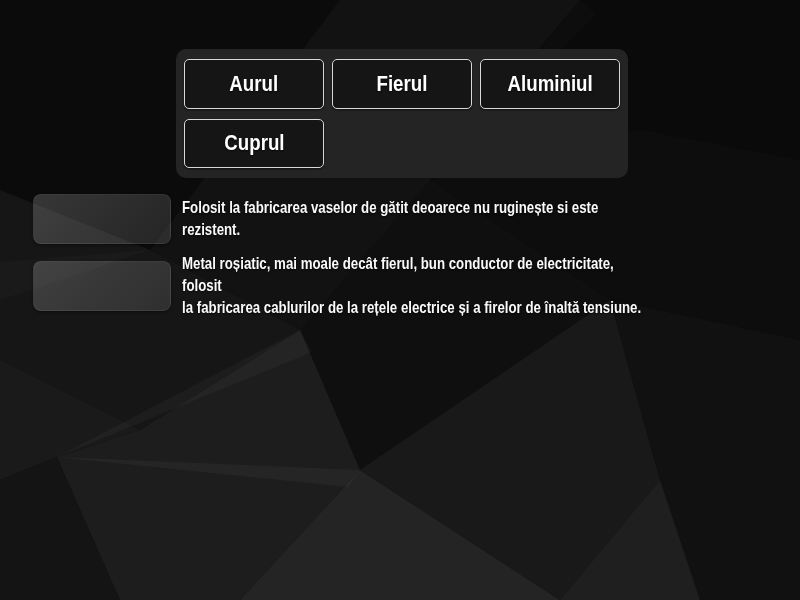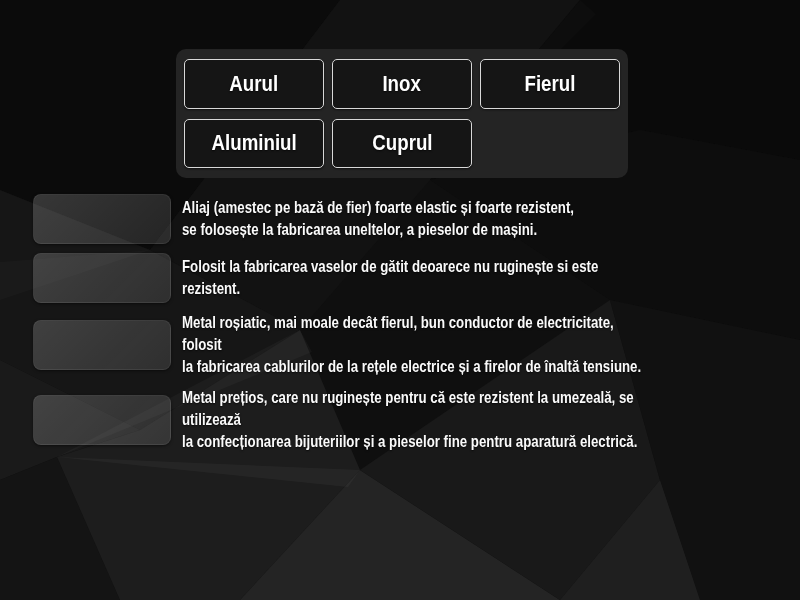--- a/index.html
+++ b/index.html
@@ -69,48 +69,35 @@
     <polygon points="57,457 360,470 348,487" fill="rgba(255,255,255,0.04)"></polygon>
     <polygon points="0,300 150,250 0,262" fill="rgba(255,255,255,0.02)"></polygon>
     <polygon points="430,180 580,0 596,14" fill="rgba(255,255,255,0.015)"></polygon>
   </svg>
 
   <div class="word-bank">
     <div class="tile">
       <span class="tile-label">Aurul</span>
     </div>
     <div class="tile">
-      <span class="tile-label">Inox</span>
-    </div>
-    <div class="tile">
       <span class="tile-label">Fierul</span>
     </div>
     <div class="tile">
       <span class="tile-label">Aluminiul</span>
     </div>
     <div class="tile">
       <span class="tile-label">Cuprul</span>
     </div>
   </div>
 
   <div class="rows">
     <div class="match-row">
       <div class="slot"></div>
-      <div class="clue">Aliaj (amestec pe bază de fier) foarte elastic și foarte rezistent,
-se folosește la fabricarea uneltelor, a pieselor de mașini.</div>
-    </div>
-    <div class="match-row">
-      <div class="slot"></div>
       <div class="clue">Folosit la fabricarea vaselor de gătit deoarece nu ruginește si este rezistent.</div>
     </div>
     <div class="match-row">
       <div class="slot"></div>
       <div class="clue">Metal roșiatic, mai moale decât fierul, bun conductor de electricitate, folosit
 la fabricarea cablurilor de la rețele electrice și a firelor de înaltă tensiune.</div>
     </div>
-    <div class="match-row">
-      <div class="slot"></div>
-      <div class="clue">Metal prețios, care nu ruginește pentru că este rezistent la umezeală, se utilizează
-la confecționarea bijuteriilor și a pieselor fine pentru aparatură electrică.</div>
-    </div>
   </div>
 
 </div>
 
 </body></html>

